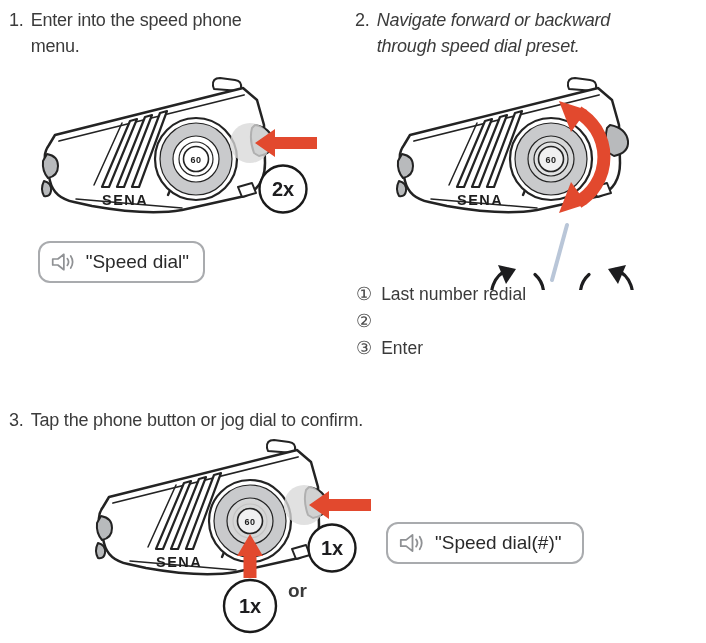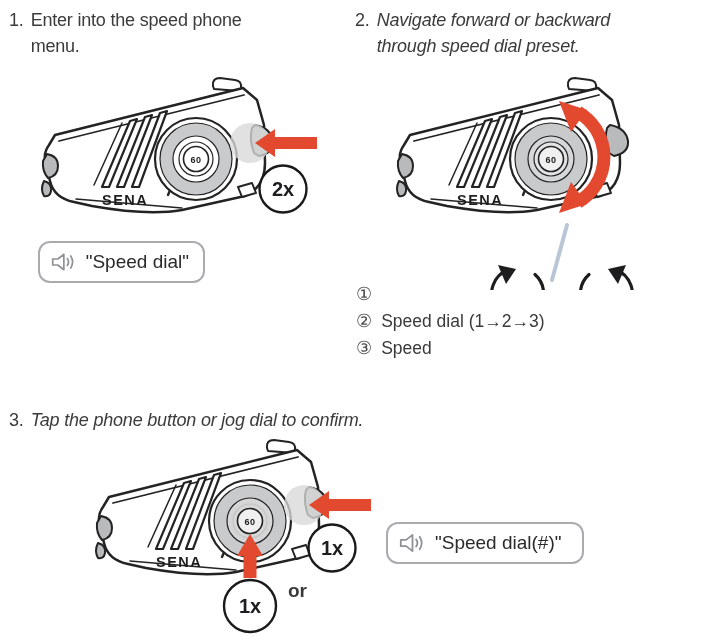--- a/index.html
+++ b/index.html
@@ -110,34 +110,34 @@
         <path d="M 204,199.5 A 26 26 0 1 0 230.5,194.5"></path>
         <polygon points="241,190 223,194 233,209" fill="#1d1d1f" stroke="none"></polygon>
       </g>
     </g>
     <path d="M 182,150 L 167,205" stroke="#b9c6d8" stroke-width="4" stroke-linecap="round"></path>
   </svg>
 
   <div class="option-list">
     <div class="option">
       <span class="option-marker">①</span>
+      <span>Last number redial</span>
     </div>
     <div class="option">
       <span class="option-marker">②</span>
-      <span>Speed dial (1→2→3)</span>
     </div>
     <div class="option">
       <span class="option-marker">③</span>
-      <span>Speed</span>
+      <span>Enter</span>
     </div>
   </div>
 
   <div class="step-title" id="t3" style="left:9px;top:407px;">
     <span class="step-num">3.</span>
-    <span class="step-text" style="white-space:nowrap;font-style:italic;">Tap the phone button or jog dial to confirm.</span>
+    <span class="step-text" style="white-space:nowrap;">Tap the phone button or jog dial to confirm.</span>
   </div>
 
   <svg class="fig dev-gray" style="left:84px;top:437px;" width="300" height="206" viewBox="0 0 300 206">
     <use href="#dev"></use>
     <circle cx="166" cy="84" r="20" fill="#d5d5d5" opacity="0.9"></circle>
     <circle cx="166" cy="84" r="12.5" fill="#f0f0f1" stroke="#232323" stroke-width="1.6"></circle>
     <text x="166" y="87.5" text-anchor="middle" font-size="9" font-weight="700" letter-spacing="0.5" fill="#222">60</text>
     <polygon class="red" points="166,97 179,119 172.5,119 172.5,141 159.5,141 159.5,119 153,119"></polygon>
     <circle cx="220" cy="68" r="20" fill="#d9d9d9" opacity="0.78"></circle>
     <polygon class="red" points="225,68 245,54 245,62 287,62 287,74 245,74 245,82"></polygon>

